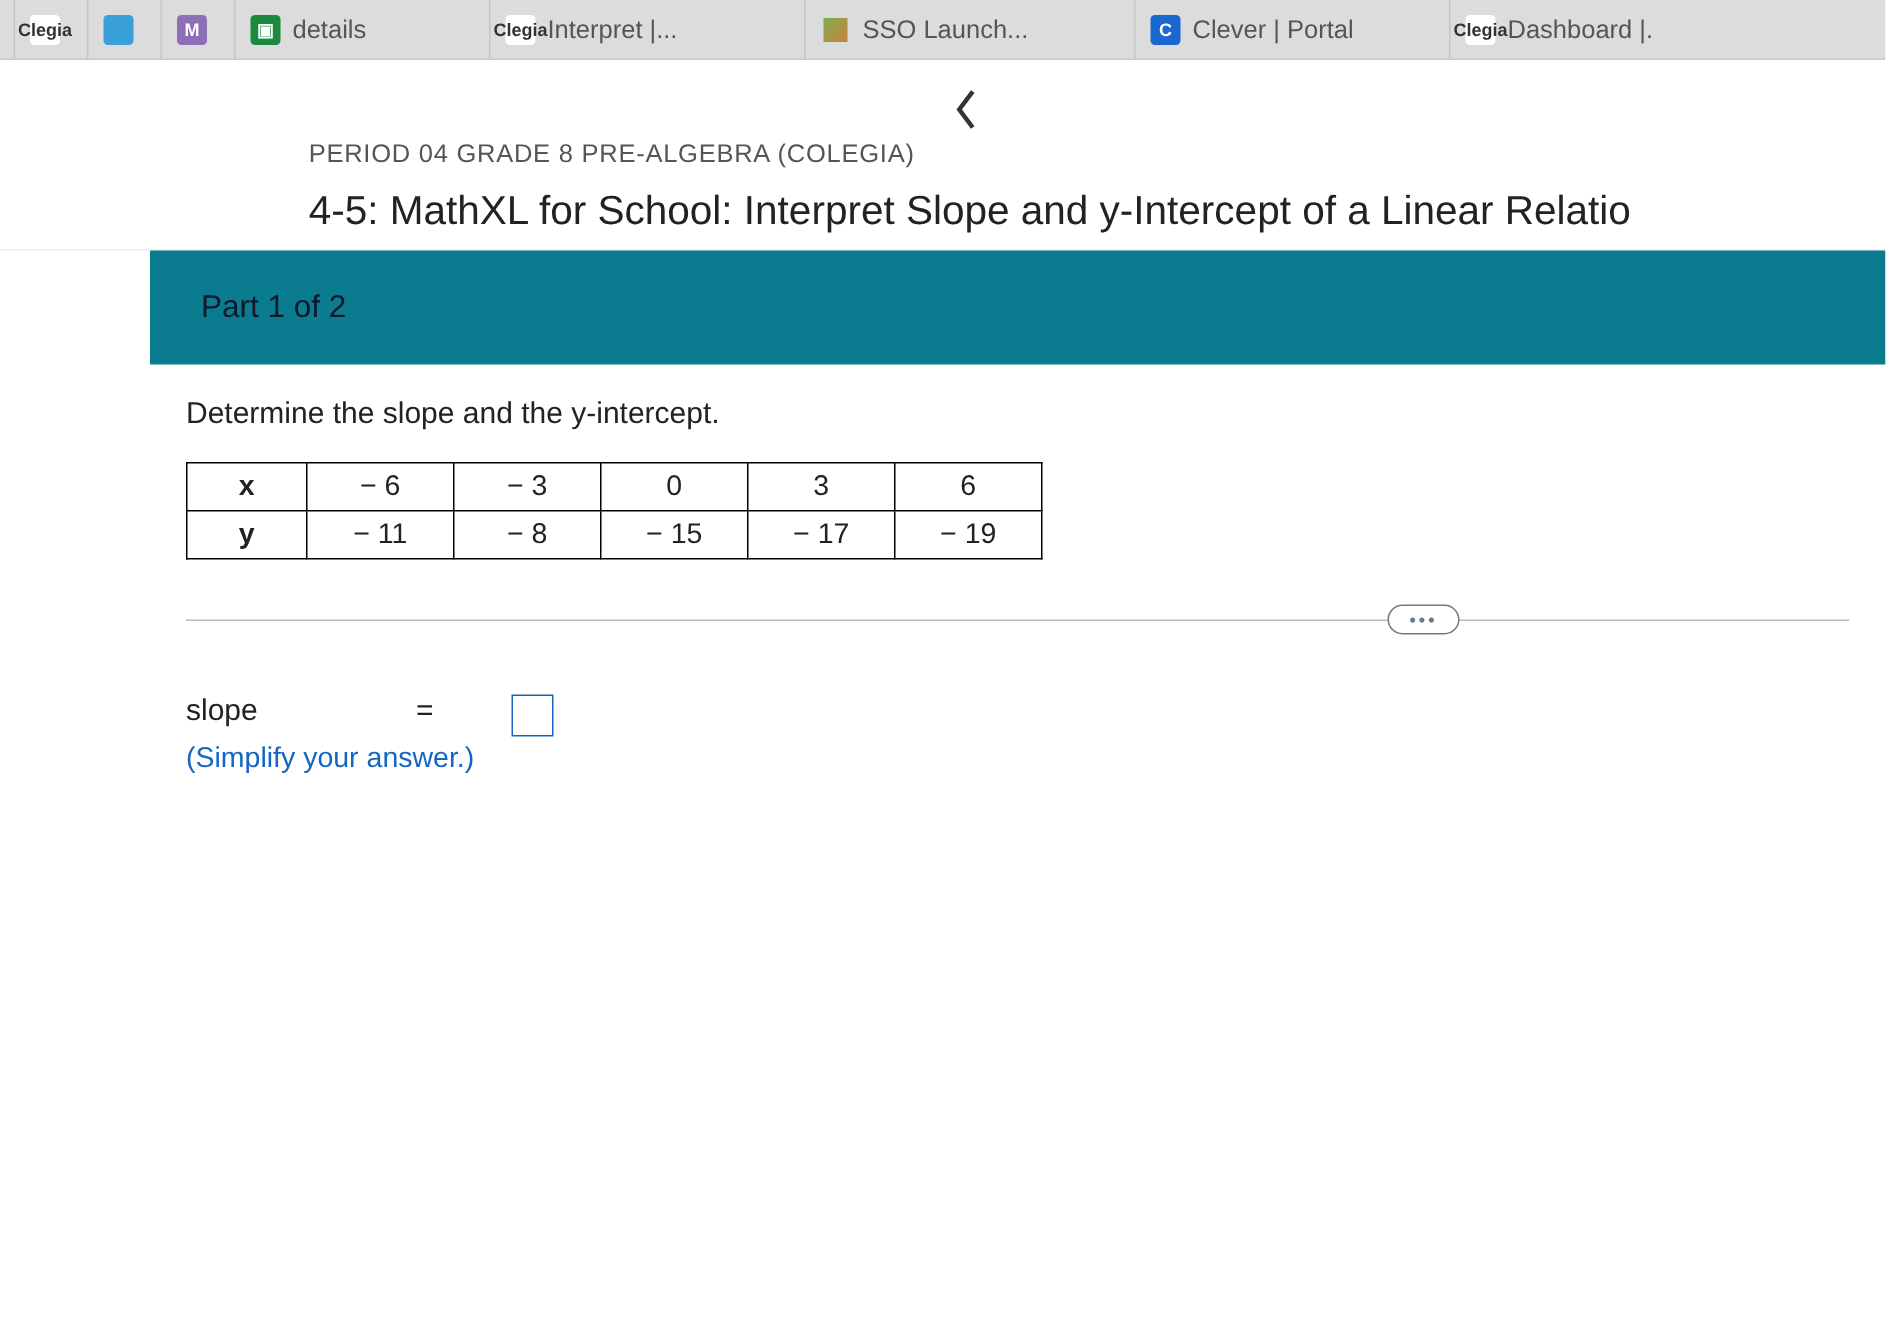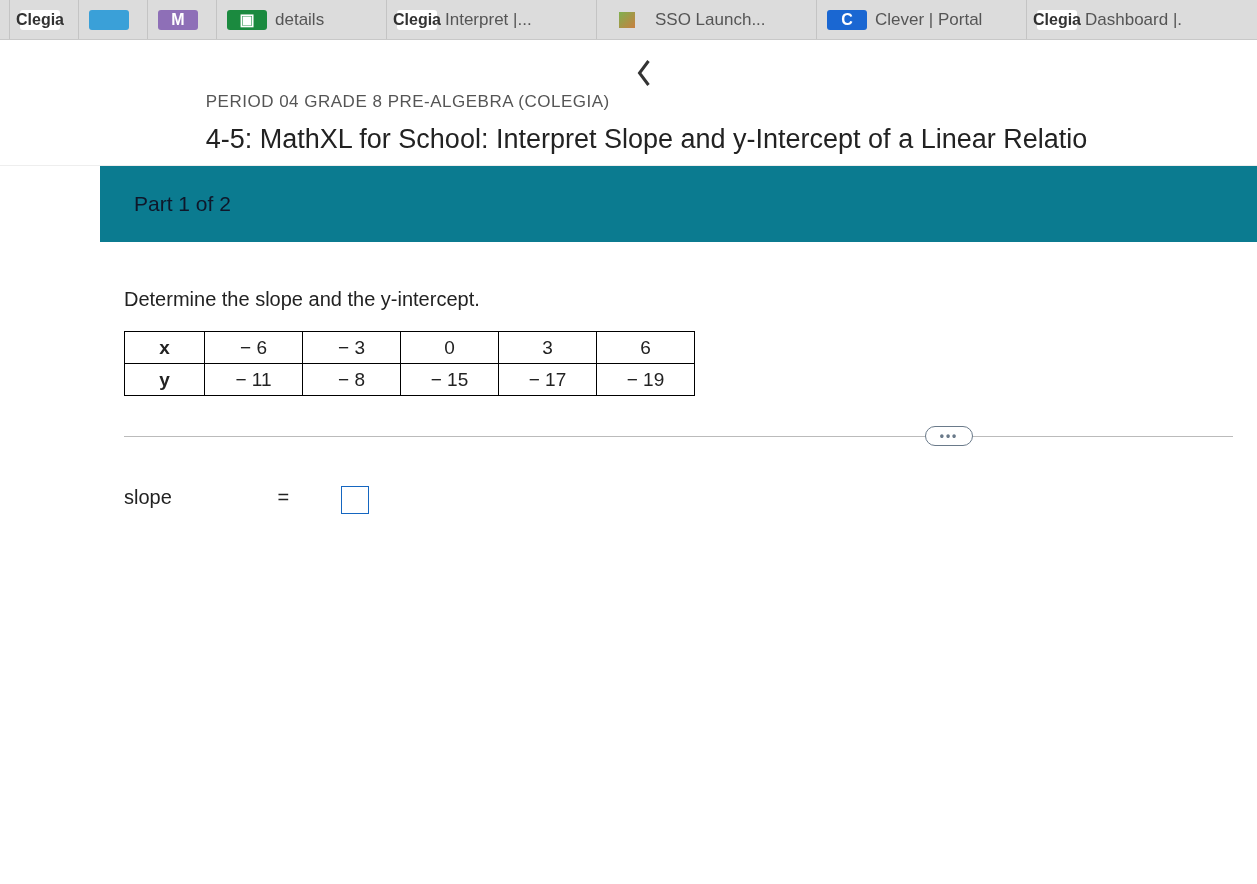--- a/index.html
+++ b/index.html
@@ -23,24 +23,24 @@
     align-items: center;
     height: 100%;
     padding: 0 10px;
     border-right: 1px solid #c4c4c4;
     color: #555;
     font-size: 17px;
     white-space: nowrap;
     cursor: pointer;
   }
   .tab .ticon {
-    width: 40px; height: 20px;
+    width: 20px; height: 20px;
     display: inline-flex; align-items: center; justify-content: center;
     margin-right: 8px;
-    font-size: 16px; font-weight: bold;
+    font-size: 12px; font-weight: bold;
     border-radius: 3px;
   }
   .ic-colegia { background:#fff; color:#333; font-size:9px; border-radius:0;}
   .ic-m { background:#8e6fb7; color:#fff; }
   .ic-class { background:#1b8a3f; color:#fff; }
   .ic-box { display:inline-block; width:16px;height:16px; background:linear-gradient(135deg,#7fb04f,#c97f3f); }
   .ic-clever { background:#1a67d2; color:#fff; }
   .header {
     padding: 18px 0 10px 30px;
     display: flex;
@@ -70,21 +70,20 @@
   .part-band {
     background: #0b7b90;
     color: #0f172a;
     font-size: 21px;
     padding: 26px 34px;
   }
   .qbody {
     padding: 22px 24px 0 24px;
     font-size: 20px;
     color: #222;
-    margin-top: 24px;
   }
   .prompt { margin-bottom: 20px; }
   table.data {
     border-collapse: collapse;
     margin-bottom: 10px;
   }
   table.data td {
     border: 1px solid #000;
     width: 98px;
     height: 32px;
@@ -210,14 +209,15 @@
         <span>•••</span>
       </div>
     </div>
 
     <div class="answer-row">
       <span>slope</span>
       <span class="eq">&nbsp;</span>
       <span>=</span>
       <span class="ans-box" value=""></span>
     </div>
+    <div class="hint">(Simplify your answer.)</div>
   </div>
 </div>
 
 </body></html>

